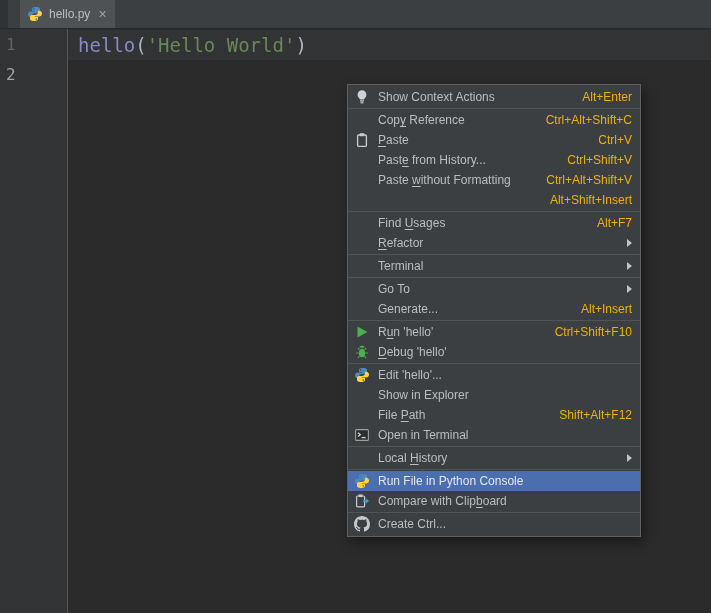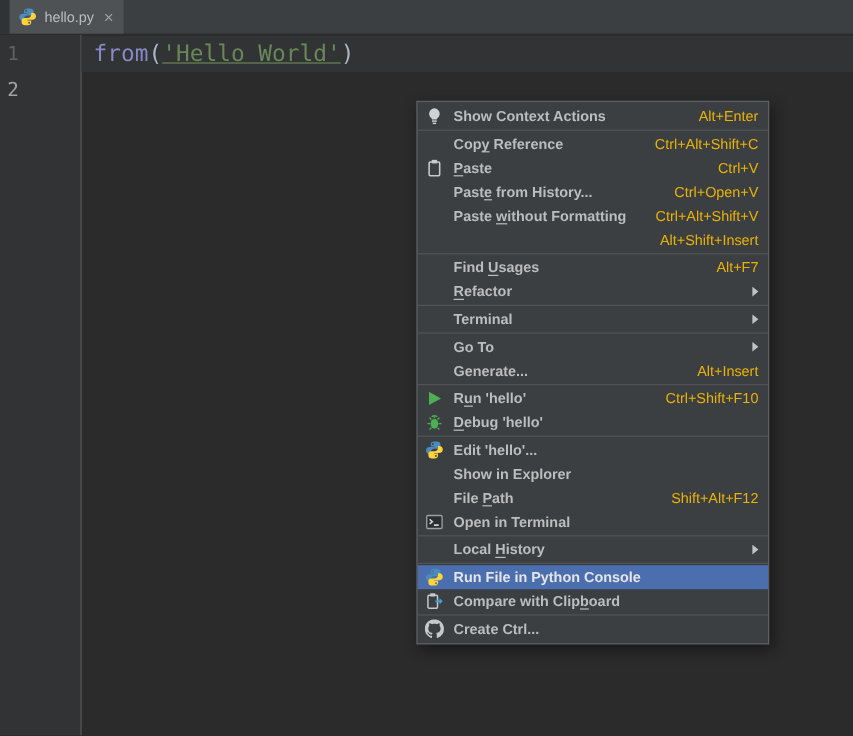--- a/index.html
+++ b/index.html
@@ -14,21 +14,21 @@
   
   .tab-bar{
     position:absolute;left:0;top:0;width:711px;height:28px;
     background:#3c3f41;border-bottom:1px solid #282b2d;
     display:flex;align-items:stretch;
   }
   .tab-bar-edge{width:8px;height:100%;background:#303336;}
   .tab{
     display:flex;align-items:center;gap:6px;
     padding:0 8px 0 7px;background:#4e5254;
-    color:#bbbdbf;font-size:12px;cursor:default;
+    color:#bbbdbf;font-size:12px;cursor:default;margin-left:12px;
   }
   .tab .ico{display:flex;align-items:center;}
   .tab-close{
     color:#9ba0a3;font-size:14px;line-height:14px;margin-left:2px;
   }
 
   
   .editor{position:absolute;left:0;top:29px;width:711px;height:584px;display:flex;}
   .gutter{
     width:68px;background:#313335;border-right:1px solid #54575a;
@@ -39,39 +39,39 @@
   .gutter .num{height:30px;line-height:30px;padding-left:6px;}
   .gutter .num.active{color:#a4a3a3;}
   .code{flex:1;padding-top:1px;}
   .code-line{
     height:30px;line-height:30px;padding-left:10px;
     font-family:"DejaVu Sans Mono","Liberation Mono",monospace;
     font-size:19px;color:#a9b7c6;white-space:pre;
   }
   .code-line.current{background:#323334;}
   .tok-builtin{color:#8888c6;}
-  .tok-string{color:#6a8759;text-decoration:underline;}
+  .tok-string{color:#6a8759;}
   .tok-paren{color:#a9b7c6;}
 
   
   .context-menu{
     position:absolute;left:347px;top:84px;width:294px;
     background:#3c3f41;border:1px solid #5d6062;box-sizing:border-box;
     padding:2px 0;box-shadow:3px 5px 12px rgba(0,0,0,.45);
     font-size:12px;color:#bbbdbf;
   }
   .menu-row{
     height:20px;display:flex;align-items:center;
     padding:0 8px 0 6px;cursor:default;
   }
   .menu-row .ico{
     width:18px;min-width:18px;height:16px;display:flex;
     align-items:center;justify-content:flex-start;margin-right:6px;
   }
-  .menu-row .label{white-space:nowrap;font-weight:bold;}
+  .menu-row .label{white-space:nowrap;}
   .menu-row .label u{text-decoration:underline;text-underline-offset:2px;}
   .menu-row .spacer{flex:1;}
   .menu-row .shortcut{color:#eab308;white-space:nowrap;}
   .menu-row .sub-arrow{
     width:0;height:0;margin-left:8px;
     border-left:5px solid #c0c3c5;
     border-top:4px solid transparent;
     border-bottom:4px solid transparent;
   }
   .menu-row.sel{background:#4b6eaf;color:#e5e5e5;}
@@ -95,21 +95,21 @@
       <span class="tab-close">×</span>
     </div>
   </div>
 
   <div class="editor">
     <div class="gutter">
       <div class="num">1</div>
       <div class="num active">2</div>
     </div>
     <div class="code">
-      <div class="code-line current" id="code-line-1"><span class="tok-builtin">from</span><span class="tok-paren">(</span><span class="tok-string">'Hello World'</span><span class="tok-paren">)</span></div>
+      <div class="code-line current" id="code-line-1"><span class="tok-builtin">hello</span><span class="tok-paren">(</span><span class="tok-string">'Hello World'</span><span class="tok-paren">)</span></div>
       <div class="code-line" id="code-line-2"></div>
     </div>
   </div>
 
   <div class="context-menu" id="context-menu">
       <div class="menu-row">
         <span class="ico">
           <svg viewBox="0 0 16 16" width="16" height="16">
             <path fill="#cfd2d4" d="M8 1.3a4.4 4.4 0 0 0-4.4 4.4c0 1.6.8 2.7 1.6 3.5.5.5.8 1 .8 1.4h4c0-.4.3-.9.8-1.4.8-.8 1.6-1.9 1.6-3.5A4.4 4.4 0 0 0 8 1.3z"></path>
             <rect x="6" y="11.3" width="4" height="1.2" fill="#cfd2d4"></rect>
@@ -135,21 +135,21 @@
           </svg>
         </span>
         <span class="label"><u>P</u>aste</span>
         <span class="spacer"></span>
         <span class="shortcut">Ctrl+V</span>
       </div>
       <div class="menu-row">
         <span class="ico"></span>
         <span class="label">Past<u>e</u> from History...</span>
         <span class="spacer"></span>
-        <span class="shortcut">Ctrl+Open+V</span>
+        <span class="shortcut">Ctrl+Shift+V</span>
       </div>
       <div class="menu-row">
         <span class="ico"></span>
         <span class="label">Paste <u>w</u>ithout Formatting</span>
         <span class="spacer"></span>
         <span class="shortcut">Ctrl+Alt+Shift+V</span>
       </div>
       <div class="menu-row">
         <span class="ico"></span>
         <span class="spacer"></span>

